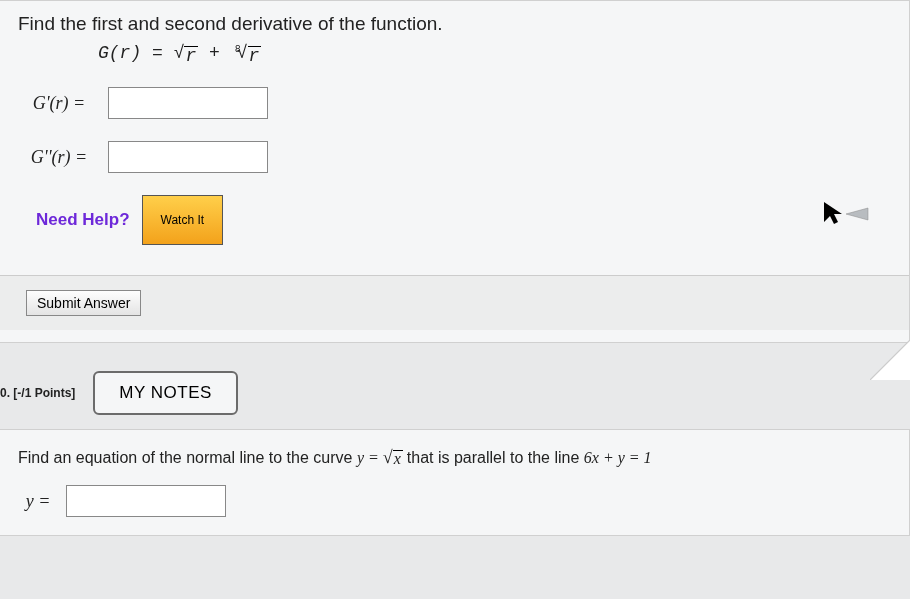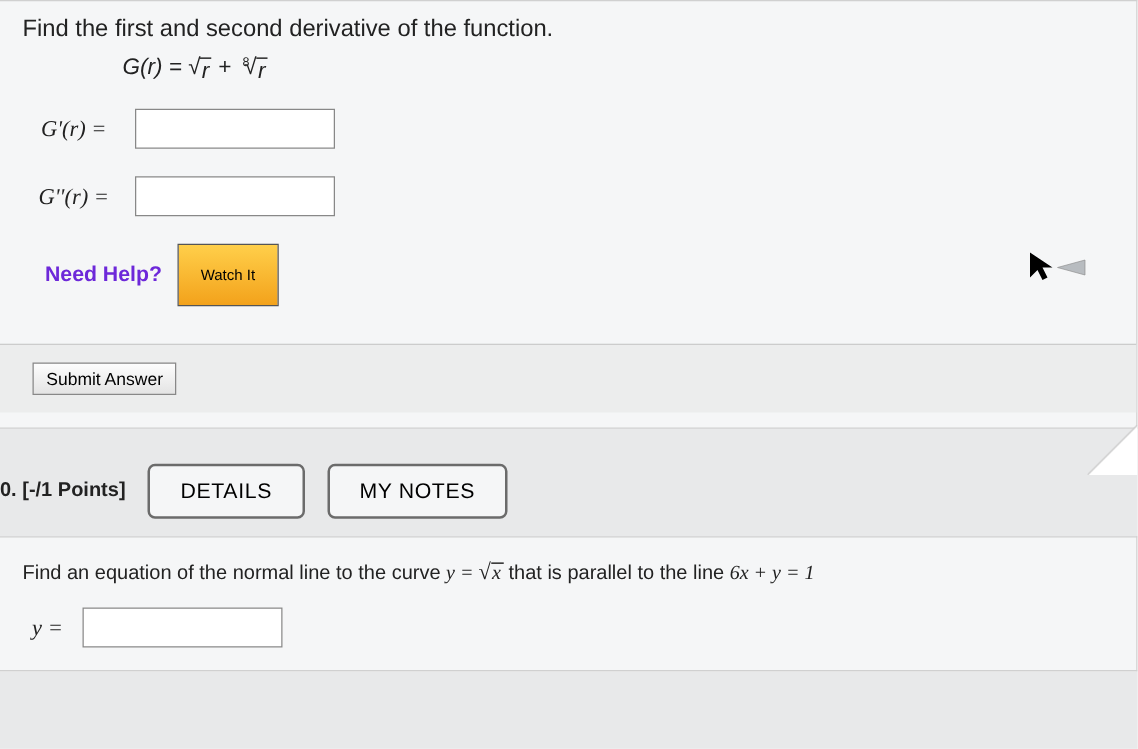--- a/index.html
+++ b/index.html
@@ -18,21 +18,21 @@
       border-left: none;
       padding: 10px 18px 0 18px;
       margin-bottom: 28px;
     }
     .prompt {
       font-size: 19px;
       margin-bottom: 8px;
       padding-top: 2px;
     }
     .formula {
-      font-family: Liberation Sans, sans-serif;
+      font-family: Liberation Mono, monospace;
       font-size: 18px;
       margin: 6px 0 22px 80px;
       font-style: italic;
     }
     .row {
       display: flex;
       align-items: center;
       margin-bottom: 22px;
     }
     .lhs {
@@ -86,21 +86,21 @@
       margin-left: 18px;
     }
     .q-header {
       display: flex;
       align-items: center;
       gap: 18px;
       padding: 0 0 14px 0;
     }
     .points {
       font-weight: bold;
-      font-size: 16px;
+      font-size: 12px;
     }
     .pill-btn {
       border: 2px solid #6b6b6b;
       border-radius: 6px;
       padding: 10px 24px;
       font-size: 17px;
       background: #f5f6f7;
       cursor: pointer;
       letter-spacing: 0.5px;
     }
@@ -195,21 +195,20 @@
     <button class="watch-it">Watch It</button>
   </div>
 
   <div class="submit-row">
     <button class="submit-btn">Submit Answer</button>
   </div>
 </div>
 
 <div class="q-header">
   <span class="points">0. [-/1 Points]</span>
-  <button class="pill-btn">DETAILS</button>
   <button class="pill-btn">MY NOTES</button>
 </div>
 
 <div class="question-block2">
   <div class="prompt2">
     <span>Find an equation of the normal line to the curve </span>
     <span class="inline-math">
       <span>y = </span><span class="sqrt">
           <span class="radical">√</span>
           <span class="radicand">x</span>

